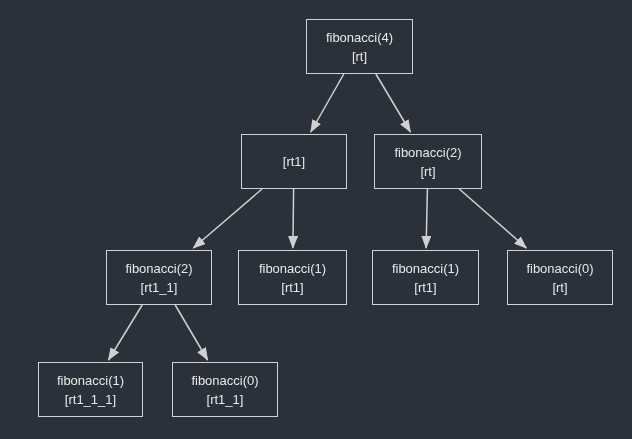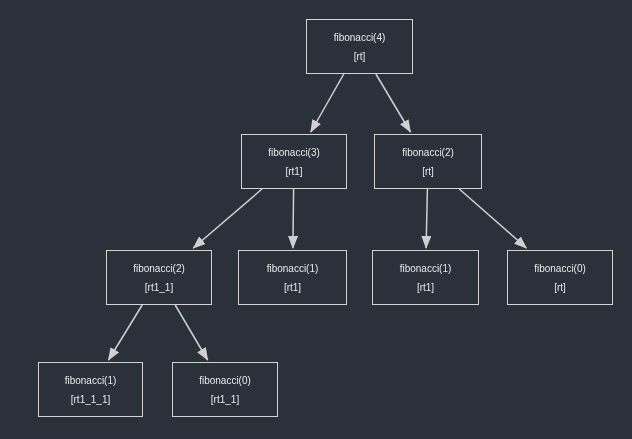--- a/index.html
+++ b/index.html
@@ -25,21 +25,21 @@
   .tree-node {
     position: absolute;
     box-sizing: border-box;
     border: 1.5px solid #d3d3d3;
     background: #2b313a;
     color: #e8e8e8;
     display: flex;
     flex-direction: column;
     align-items: center;
     justify-content: center;
-    font-size: 10px;
+    font-size: 13px;
     line-height: 19px;
     text-align: center;
     white-space: nowrap;
   }
 </style>
 </head>
 <body>
 
 <div id="canvas">
 
@@ -58,21 +58,20 @@
       <line x1="142.2" y1="305" x2="108.5" y2="360" stroke="#d0d0d0" stroke-width="1.5" marker-end="url(#arrowhead)"></line>
       <line x1="175.2" y1="305" x2="207.6" y2="360" stroke="#d0d0d0" stroke-width="1.5" marker-end="url(#arrowhead)"></line>
     </svg>
 
   <div class="tree-node" style="left:306px; top:19px; width:107px; height:55px;">
     <span>fibonacci(4)</span>
     <span>[rt]</span>
   </div>
 
   <div class="tree-node" style="left:241px; top:134px; width:106px; height:55px;">
-    <span>fibonacci(3)</span>
     <span>[rt1]</span>
   </div>
 
   <div class="tree-node" style="left:374px; top:134px; width:108px; height:55px;">
     <span>fibonacci(2)</span>
     <span>[rt]</span>
   </div>
 
   <div class="tree-node" style="left:106px; top:250px; width:106px; height:55px;">
     <span>fibonacci(2)</span>

